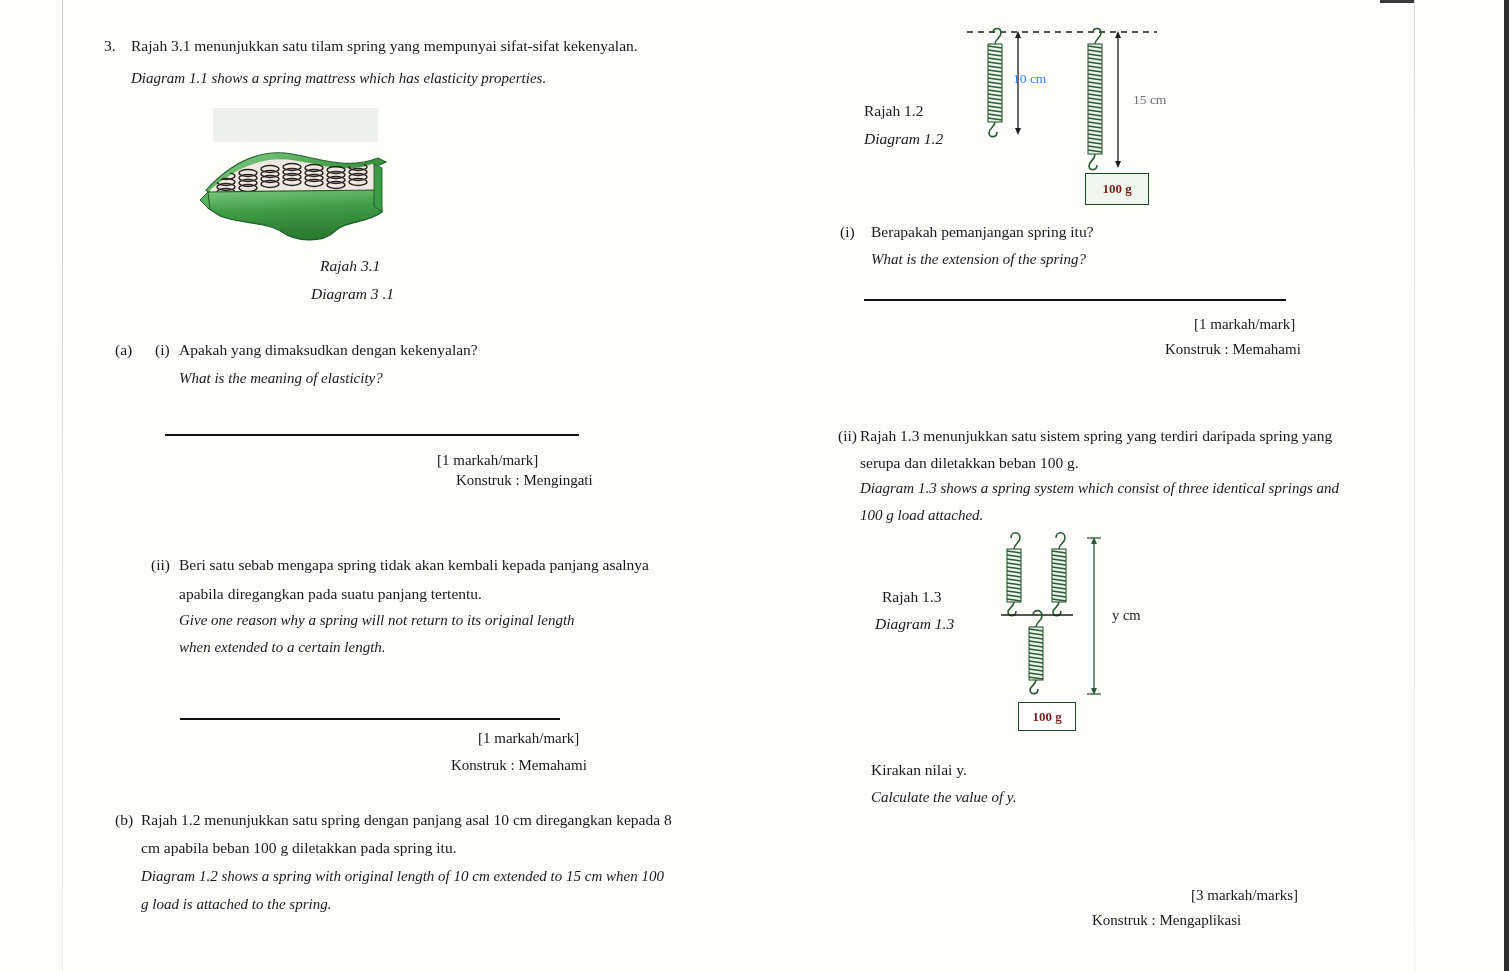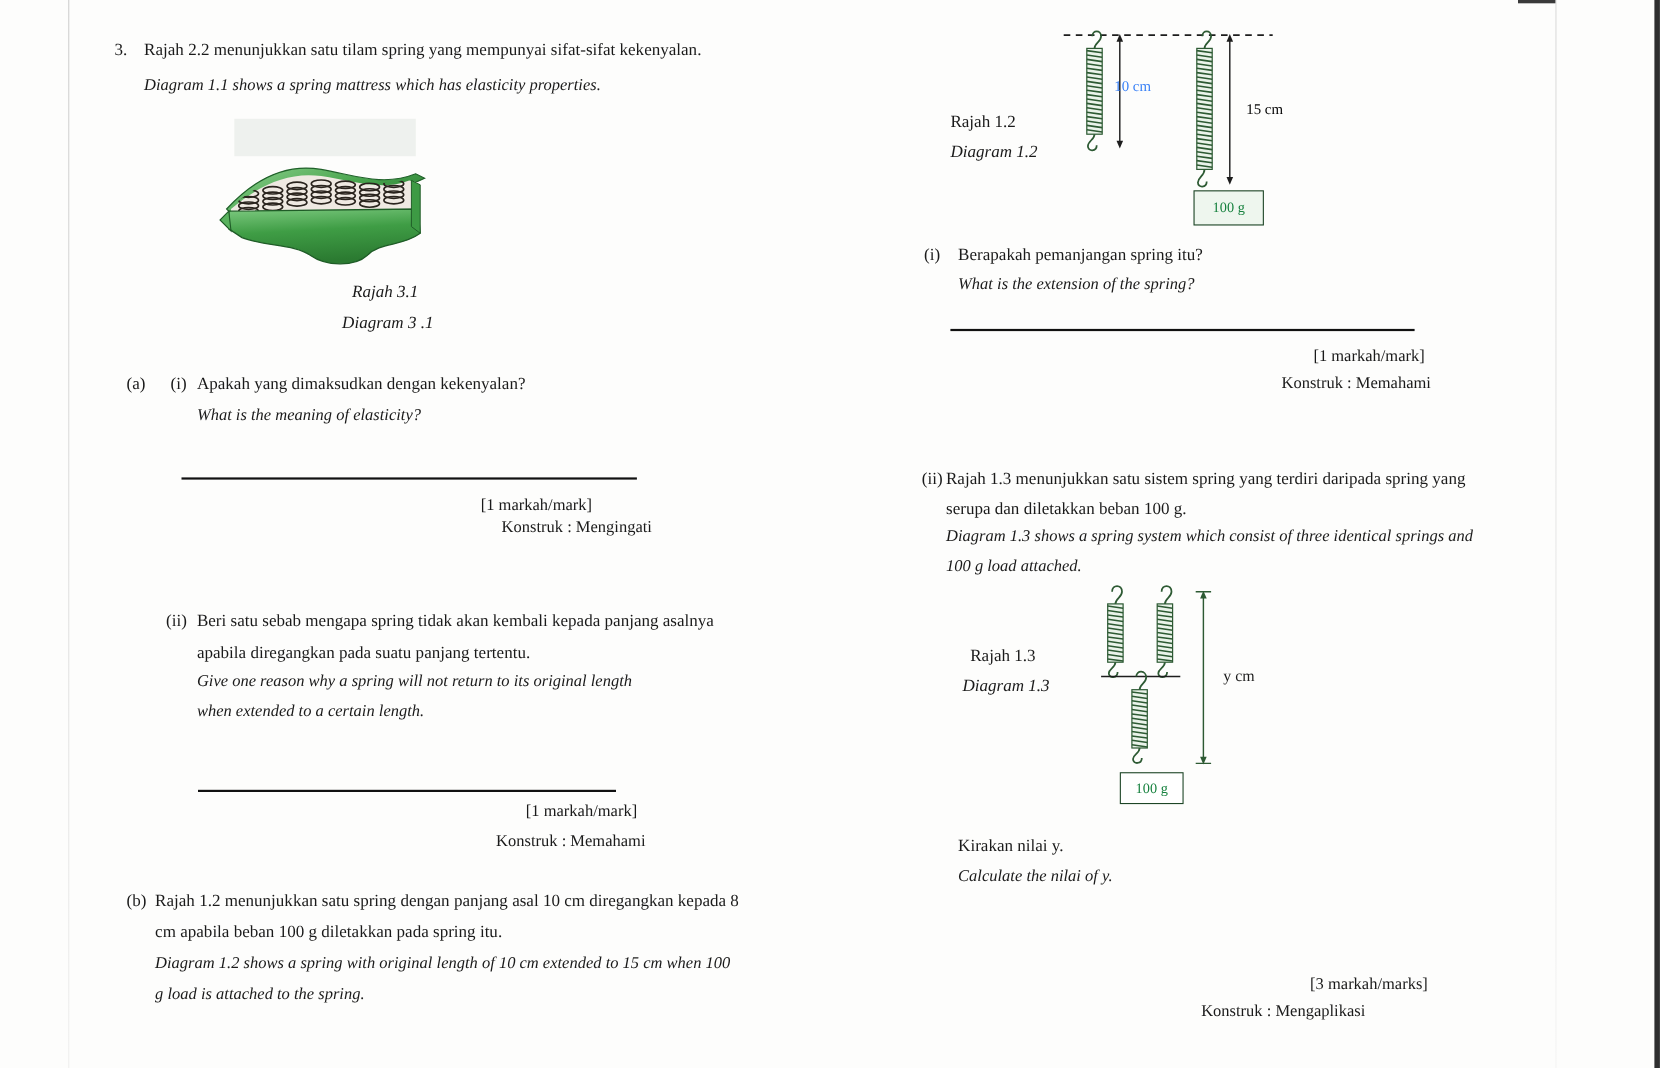--- a/index.html
+++ b/index.html
@@ -88,22 +88,22 @@
   }
   .lbl-dim {
     font-family: "Liberation Serif", "DejaVu Serif", serif;
     font-size: 13.5px;
     white-space: nowrap;
     color: #17351d;
   }
   .mass-label {
     font-family: "Liberation Serif", "DejaVu Serif", serif;
     font-size: 13px;
-    font-weight: normal;
-    color: #15803d;
+    font-weight: bold;
+    color: #7f1d1d;
   }
   .mass-box {
     position: absolute;
     border: 1.6px solid #1d4526;
     background: #eef6ee;
     display: flex;
     align-items: center;
     justify-content: center;
   }
   .mattress-wrap {
@@ -118,21 +118,21 @@
 <body>
 
 <div class="page">
 
   <div class="scan-edge-left"></div>
   <div class="scan-edge-right"></div>
   <div class="scan-edge-far-right"></div>
   <div class="scan-top-rule"></div>
 
   <div class="abs ml" style="left:104px; top:38px;">3.</div>
-  <div class="abs ml" style="left:131px; top:38px;">Rajah 2.2 menunjukkan satu tilam spring yang mempunyai sifat-sifat kekenyalan.</div>
+  <div class="abs ml" style="left:131px; top:38px;">Rajah 3.1 menunjukkan satu tilam spring yang mempunyai sifat-sifat kekenyalan.</div>
   <div class="abs en" style="left:131px; top:71px;">Diagram 1.1 shows a spring mattress which has elasticity properties.</div>
 
   <div class="faint-block" style="left:213px; top:108px; width:165px; height:34px;"></div>
 
   <div class="mattress-wrap" style="left:196px; top:120px; width:210px; height:125px;">
     <svg width="210" height="125" viewBox="0 0 210 125">
       <defs>
         <linearGradient id="mgrad" x1="0" y1="0" x2="0.2" y2="1">
           <stop offset="0%" stop-color="#7cc97f"></stop>
           <stop offset="45%" stop-color="#3f9d45"></stop>
@@ -318,21 +318,21 @@
 
       <g stroke="#1d1d1d" stroke-width="1.3">
         <line x1="173" y1="12" x2="173" y2="143"></line>
         <path d="M170,16 L173,9 L176,16 Z" fill="#1d1d1d" stroke="none"></path>
         <path d="M170,139 L173,146 L176,139 Z" fill="#1d1d1d" stroke="none"></path>
       </g>
     </svg>
   </div>
 
   <div class="abs lbl-dim" style="left:1013px; top:71px; color:#3b82f6;">10 cm</div>
-  <div class="abs lbl-dim" style="left:1133px; top:92px; color:#000000;">15 cm</div>
+  <div class="abs lbl-dim" style="left:1133px; top:92px; color:#737373;">15 cm</div>
 
   <div class="mass-box" style="left:1085px; top:173px; width:62px; height:30px;">
     <span class="mass-label">100 g</span>
   </div>
 
   <div class="abs caption-ml" style="left:864px; top:102px;">Rajah 1.2</div>
   <div class="abs caption-en" style="left:864px; top:130px;">Diagram 1.2</div>
 
   <div class="abs ml" style="left:840px; top:224px;">(i)</div>
   <div class="abs ml" style="left:871px; top:224px;">Berapakah pemanjangan spring itu?</div>
@@ -429,18 +429,18 @@
   <div class="abs lbl-dim" style="left:1112px; top:607px; color:#1d1d1d; font-size:14.5px;">y cm</div>
 
   <div class="mass-box" style="left:1018px; top:702px; width:56px; height:27px; background:#ffffff;">
     <span class="mass-label">100 g</span>
   </div>
 
   <div class="abs caption-ml" style="left:882px; top:588px;">Rajah 1.3</div>
   <div class="abs caption-en" style="left:875px; top:615px;">Diagram 1.3</div>
 
   <div class="abs ml" style="left:871px; top:762px;">Kirakan nilai y.</div>
-  <div class="abs en" style="left:871px; top:790px;">Calculate the nilai of y.</div>
+  <div class="abs en" style="left:871px; top:790px;">Calculate the value of y.</div>
 
   <div class="abs marks" style="left:1191px; top:887px;">[3 markah/marks]</div>
   <div class="abs konstruk" style="left:1092px; top:912px;">Konstruk : Mengaplikasi</div>
 
 </div>
 
 </body></html>

